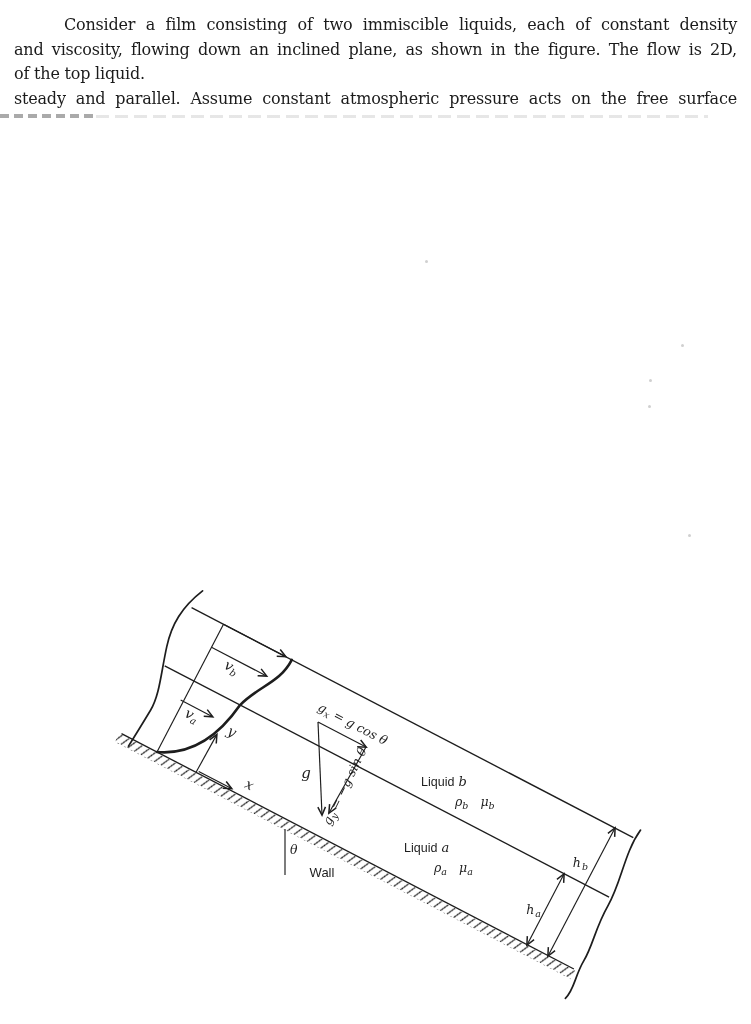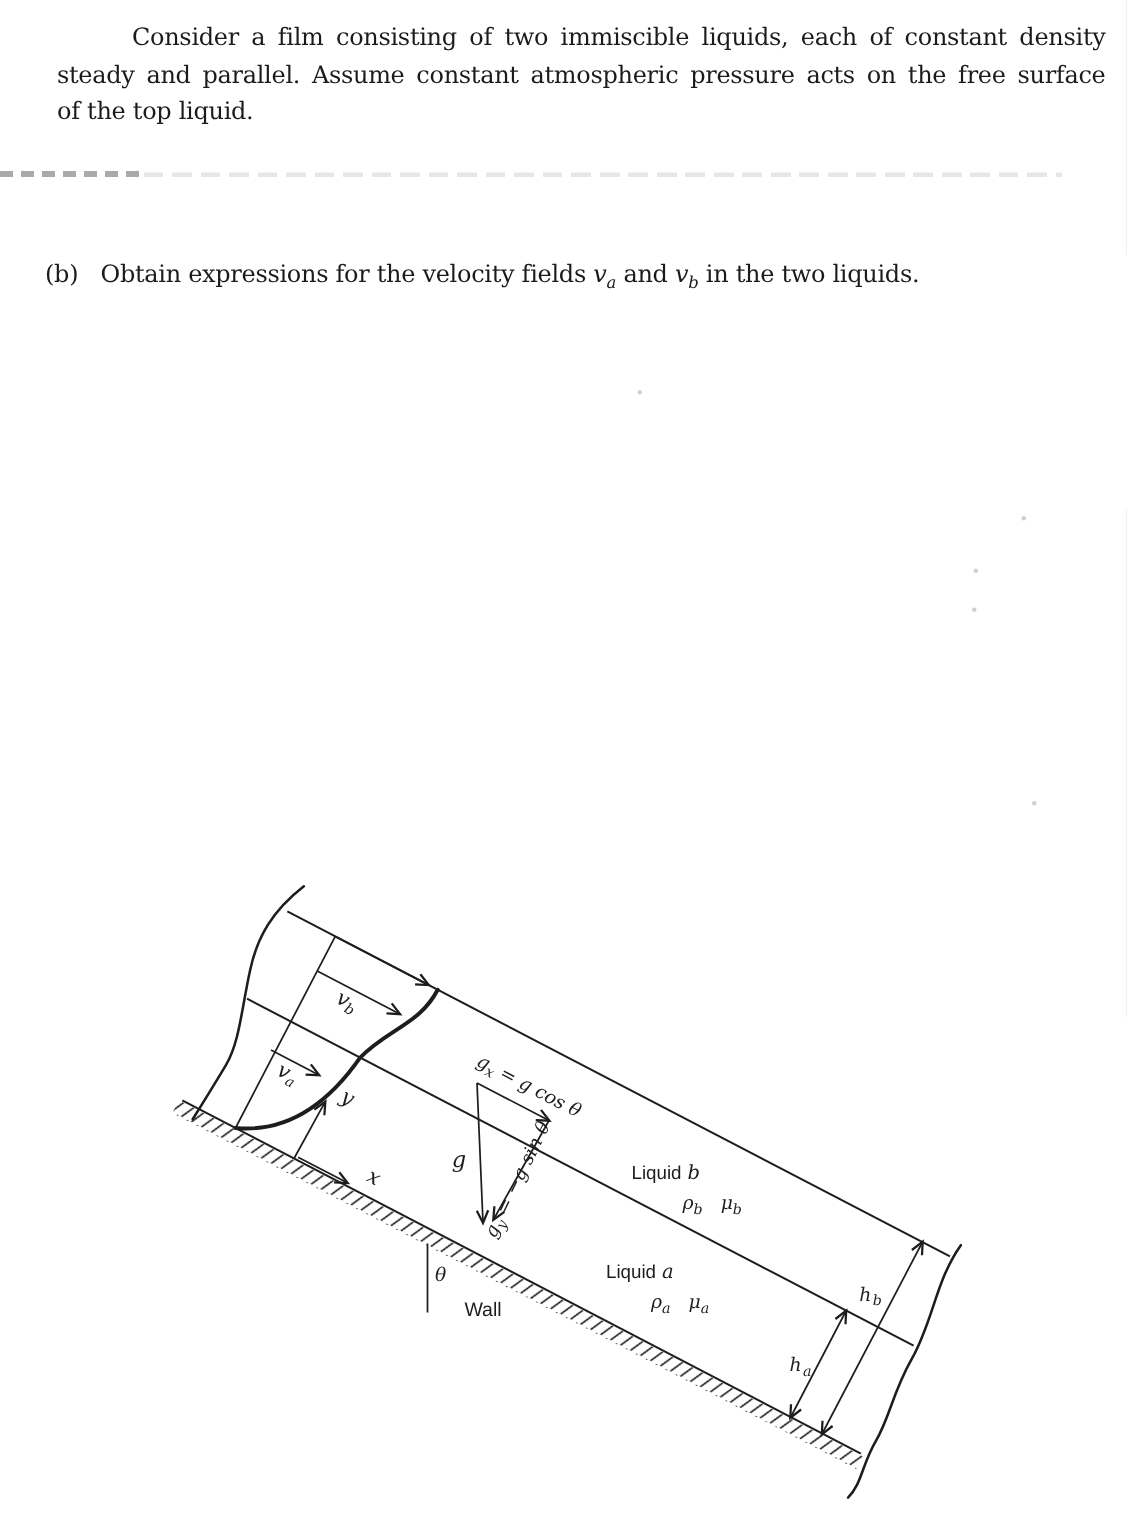--- a/index.html
+++ b/index.html
@@ -6,21 +6,21 @@
   .page{
     position:relative;width:751px;height:1024px;margin:0 auto;
     background:#ffffff;overflow:hidden;
     font-family:"DejaVu Serif",serif;color:#1b1b1b;
   }
   
   .para{
     position:absolute;left:14px;top:13px;width:723px;
     font-size:16px;line-height:24.5px;letter-spacing:-0.2px;
   }
-  .pl{text-align:justify;text-align-last:justify;white-space:normal;margin-left:24px;}
+  .pl{text-align:justify;text-align-last:justify;white-space:normal;}
   .pl.first{text-indent:50px;}
   .pl.last{text-align:justify;text-align-last:left;}
   .item{
     position:absolute;left:30px;width:700px;
     font-size:16px;line-height:24px;letter-spacing:-0.2px;
   }
   .item .ilabel{display:inline-block;width:37px;}
   .item i{font-style:italic;}
   .item sub{font-size:11px;font-style:italic;line-height:0;}
   #item-a{top:131px;}
@@ -44,28 +44,26 @@
   .fsub{font-size:9.5px;}
   .fsans{font-family:"Liberation Sans",sans-serif;font-style:normal;font-size:12.5px;fill:#1d1d1d;}
 </style>
 </head>
 <body>
 
 <div class="page">
 
   <div class="para">
     <div class="pl first">Consider a film consisting of two immiscible liquids, each of constant density</div>
+    <div class="pl">and viscosity, flowing down an inclined plane, as shown in the figure. The flow is 2D,</div>
+    <div class="pl last">of the top liquid.</div>
     <div class="pl">steady and parallel. Assume constant atmospheric pressure acts on the free surface</div>
-    <div class="pl last">of the top liquid.</div>
   </div>
 
 
-  <div class="item" id="item-b">
-    <span class="ilabel">(b)</span><span><span>Obtain expressions for the velocity fields </span><i>v</i><sub>a</sub><span> and </span><i>v</i><sub>b</sub><span> in the two liquids.</span></span>
-  </div>
 
   <div class="smudge sm1"></div>
   <div class="smudge sm2"></div>
   <div class="speck" style="left:425px;top:260px"></div>
   <div class="speck" style="left:681px;top:344px"></div>
   <div class="speck" style="left:649px;top:379px"></div>
   <div class="speck" style="left:648px;top:405px"></div>
   <div class="speck" style="left:688px;top:534px"></div>
 
   <svg class="fig" viewBox="0 0 751 1024">

